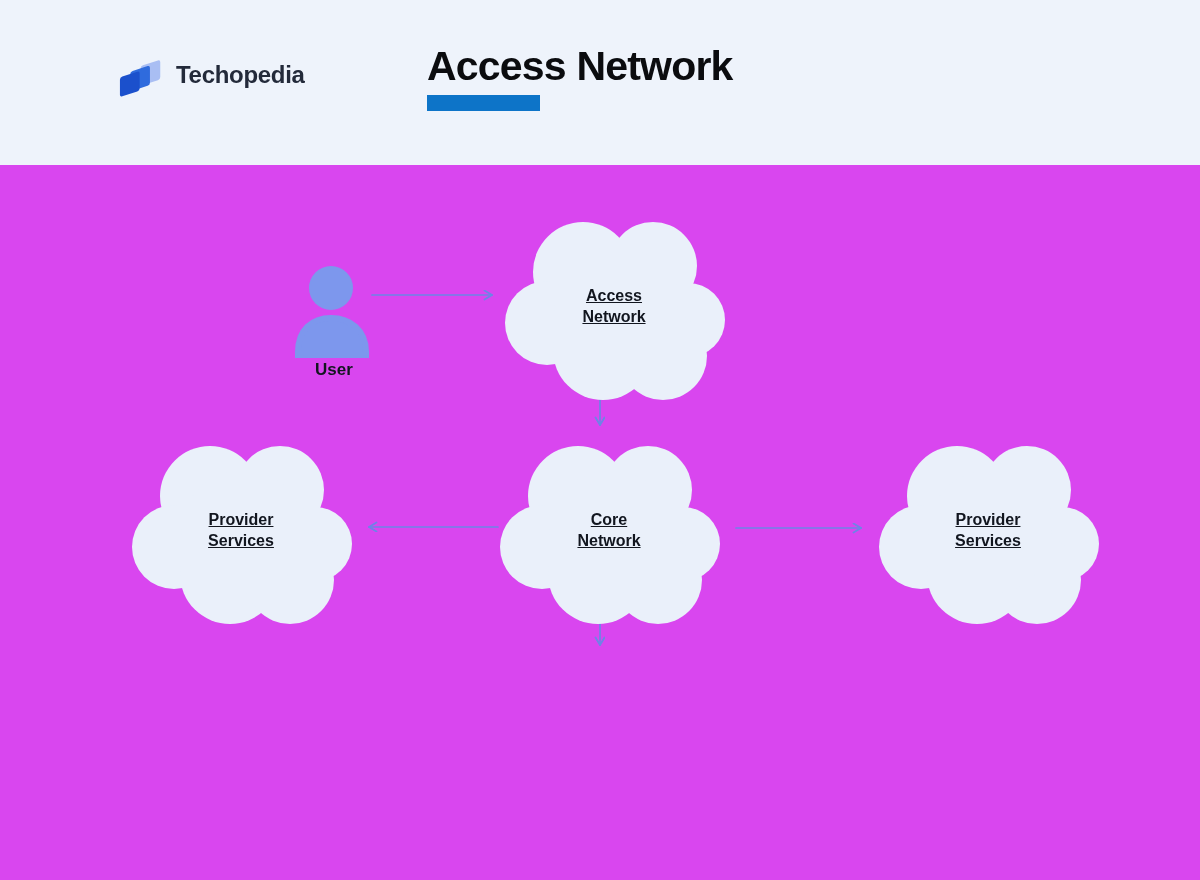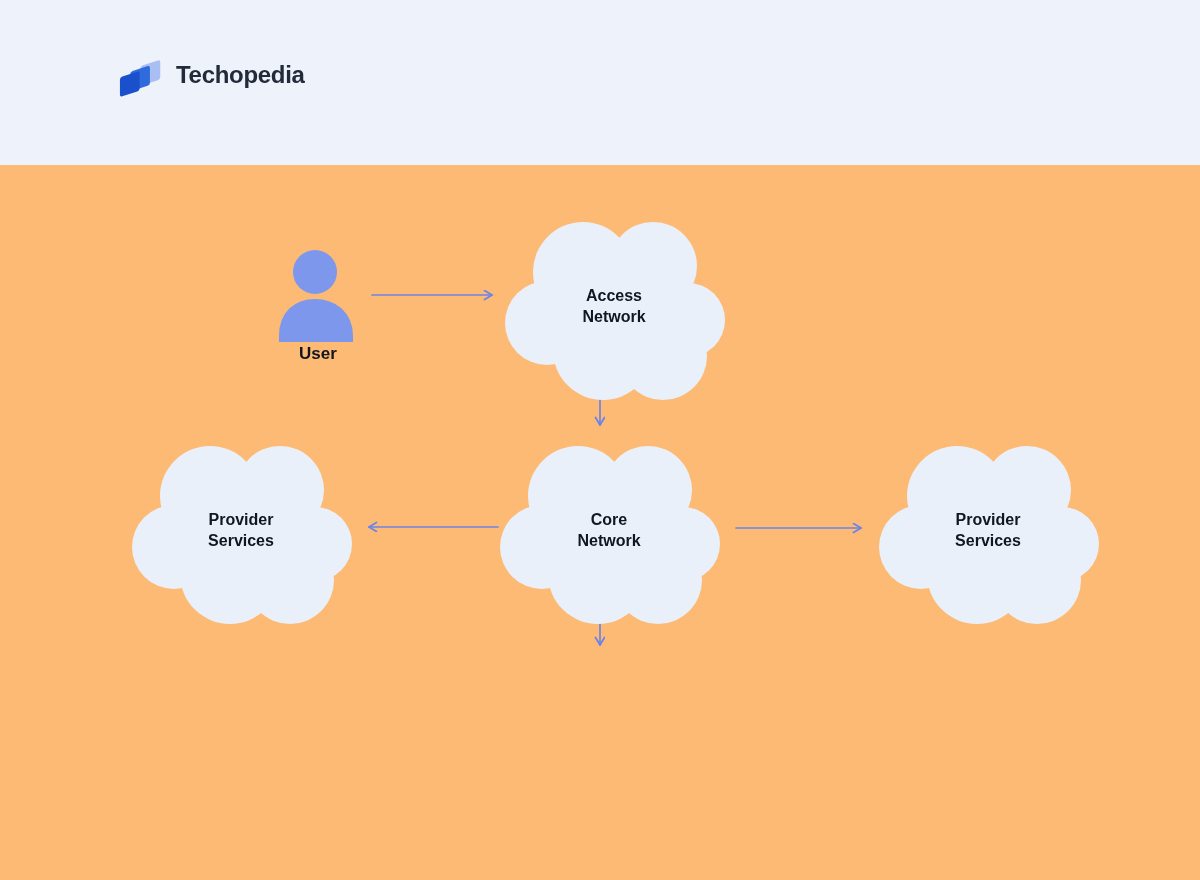--- a/index.html
+++ b/index.html
@@ -8,39 +8,39 @@
     --cloud:#eaf0fa;
     --arrow:#6d84e6;
     --user-icon:#7d97ed;
     --node-text:#12161f;
     --brand-text:#232a3a;
     --title-text:#0b0c0f;
   }
   *{box-sizing:border-box}
   body{margin:0;background:#fff}
   .page{
-    position:relative;width:1200px;height:880px;background:#fdba74;
+    position:relative;width:1200px;height:880px;background:#d946ef;
     font-family:"Liberation Sans", sans-serif;overflow:hidden;
   }
   .band{position:absolute;left:0;top:0;width:1200px;height:165px;background:var(--band)}
   .brand{position:absolute;left:118px;top:52px;height:46px;display:flex;align-items:center;gap:11px}
   .brand-icon{width:47px;height:45px;display:block}
   .brand-text{font-size:24px;font-weight:bold;color:var(--brand-text);letter-spacing:-0.3px}
   .title-wrap{position:absolute;left:427px;top:42px}
   .page-title{margin:0;font-size:41px;line-height:48px;font-weight:bold;color:var(--title-text);letter-spacing:-0.8px;white-space:nowrap}
   .title-underline{width:113px;height:16px;background:var(--accent);margin-top:5px}
 
   .arrows{position:absolute;left:0;top:0;width:1200px;height:880px;pointer-events:none}
 
   .node{position:absolute;width:222px;height:196px}
   .node-cloud{position:absolute;left:0;top:0;width:222px;height:196px}
   .node-label{
     position:absolute;inset:0;display:flex;flex-direction:column;
     align-items:center;justify-content:center;text-align:center;
-    font-size:16px;line-height:21px;font-weight:bold;color:var(--node-text);
+    font-size:16px;line-height:21px;font-weight:bold;color:var(--node-text);text-decoration:underline;
   }
   .node-access{left:503px;top:208px}
   .node-core{left:498px;top:432px}
   .node-provider-left{left:130px;top:432px}
   .node-provider-right{left:877px;top:432px}
   .node-www{left:503px;top:652px}
 
   .user{position:absolute;left:274px;top:246px;width:88px;height:122px;text-align:center}
   .user-icon{display:block;width:88px;height:96px;margin:0 auto}
   .user-label{display:block;margin-top:2px;font-size:17px;font-weight:bold;color:var(--node-text)}
@@ -57,20 +57,24 @@
           <rect x="0" y="0" width="21" height="21" rx="2.5" fill="#a9bef3"></rect>
         </g>
         <g transform="translate(13,20) skewY(-18)">
           <rect x="0" y="0" width="21" height="21" rx="2.5" fill="#2f6bdd"></rect>
         </g>
         <g transform="translate(2,26) skewY(-18)">
           <rect x="0" y="0" width="21" height="21" rx="2.5" fill="#1b50cc"></rect>
         </g>
       </svg>
       <span class="brand-text">Techopedia</span>
+    </div>
+    <div class="title-wrap">
+      <h1 class="page-title">Access Network</h1>
+      <div class="title-underline"></div>
     </div>
   </header>
 
   <svg class="arrows" viewBox="0 0 1200 880" aria-hidden="true">
     <defs>
       <marker id="ah" markerWidth="14" markerHeight="14" refX="9.5" refY="5" orient="auto" markerUnits="userSpaceOnUse">
         <polyline points="2,0.5 9.5,5 2,9.5" fill="none" stroke="var(--arrow)" stroke-width="1.8" stroke-linecap="round" stroke-linejoin="round"></polyline>
       </marker>
     </defs>
     <g stroke="var(--arrow)" stroke-width="1.7" fill="none" stroke-linecap="round">
@@ -89,21 +93,21 @@
         <circle cx="150" cy="58" r="44"></circle>
         <circle cx="44" cy="115" r="42"></circle>
         <circle cx="185" cy="112" r="37"></circle>
         <circle cx="100" cy="142" r="50"></circle>
         <circle cx="160" cy="148" r="44"></circle>
         <circle cx="113" cy="100" r="62"></circle>
       </g>
     </defs>
   </svg>
 
-  <figure class="user" style="margin:0">
+  <figure class="user" style="margin:16px">
     <svg class="user-icon" viewBox="0 0 88 96" aria-hidden="true">
       <circle cx="41" cy="26" r="22" fill="var(--user-icon)"></circle>
       <path d="M8 96 L8 90 C8 68 22 56 41 56 C60 56 76 68 76 90 L76 96 Q76 96 70 96 L14 96 Q8 96 8 96 Z" fill="var(--user-icon)" stroke="var(--user-icon)" stroke-width="6" stroke-linejoin="round"></path>
     </svg>
     <figcaption class="user-label">User</figcaption>
   </figure>
 
   <div class="node node-access">
     <svg class="node-cloud" viewBox="0 0 222 196" aria-hidden="true">
       <use href="#cloudShape" fill="var(--cloud)"></use>

